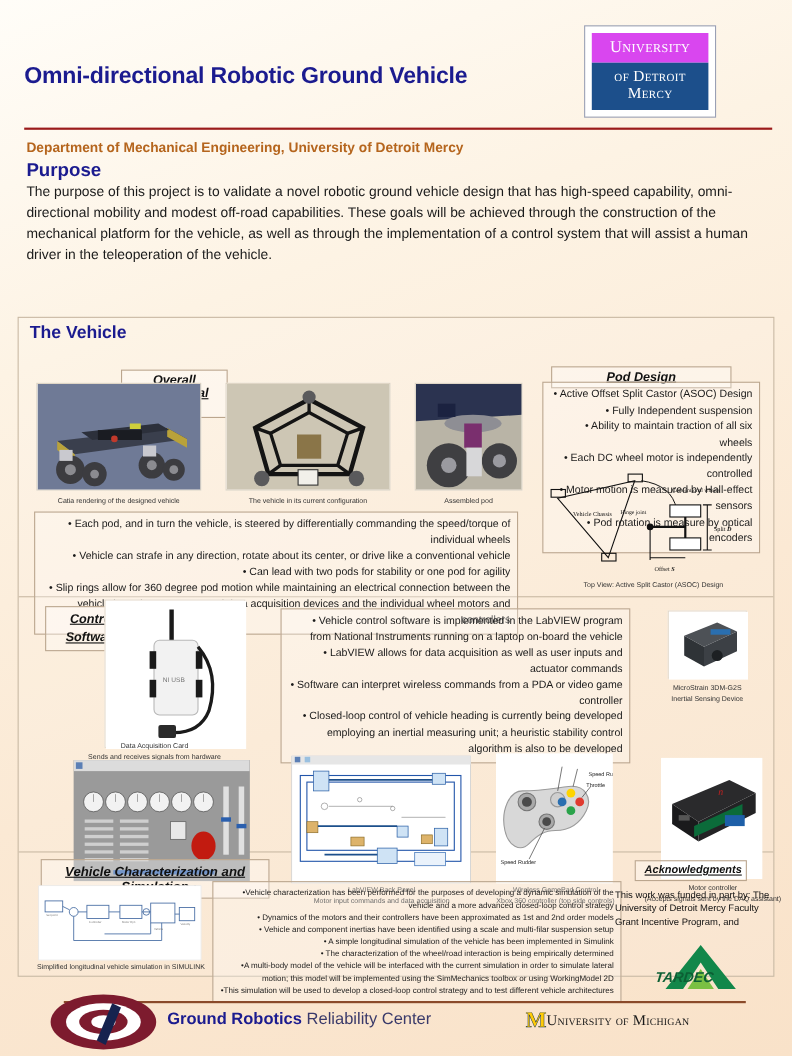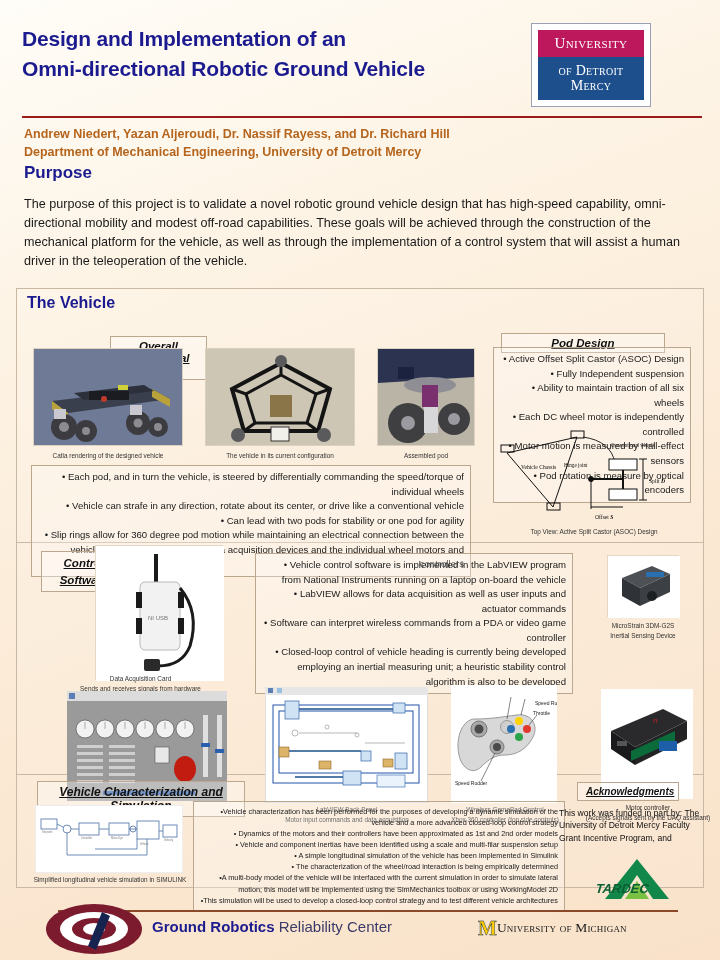--- a/index.html
+++ b/index.html
@@ -17,36 +17,36 @@
   .title { flex:1; }
   .title h1 {
     margin:0; color:#1b1b8f; font-size:21px; line-height:1.42;
     font-weight:bold; letter-spacing:-0.2px;
   }
   .udm-logo {
     width:118px; height:82px; border:2px solid #ffffff; outline:1px solid #9aa0b5;
     background:#fff; padding:4px; margin-right:52px; flex:none;
   }
   .udm-inner { width:100%; height:100%; display:flex; flex-direction:column; }
-  .udm-red { background:#be185d; color:#fff; height:38%; display:flex;
+  .udm-red { background:#d946ef; color:#fff; height:38%; display:flex;
     align-items:center; justify-content:center; font-family:"Liberation Serif", serif;
     font-size:15px; letter-spacing:.4px; }
   .udm-blue { background:#1c4f8b; color:#fff; flex:1; display:flex; flex-direction:column;
     align-items:center; justify-content:center; font-family:"Liberation Serif", serif;
     font-size:14px; line-height:1.12; letter-spacing:.3px; }
   .sc { font-variant:small-caps; }
 
   .rule { height:2px; background:#9b1b1b; margin:10px 18px 0 22px; }
 
   .authors { padding:7px 20px 0 24px; }
   .authors .a1, .authors .a2 {
     color:#b5651d; font-weight:bold; font-size:12.5px; line-height:1.45;
   }
   .purpose-h { color:#1b1b8f; font-weight:bold; font-size:17px; margin-top:2px; }
-  .purpose-b { color:#1a1a1a; font-size:12.6px; line-height:1.5; margin-top:12px; }
+  .purpose-b { color:#1a1a1a; font-size:12.6px; line-height:1.5; margin-top:0; }
 
   
   .content {
     position:absolute; left:16px; top:288px; width:688px; height:600px;
     border:1px solid #c9b9a4; background:rgba(255,255,255,0.10);
   }
   .section { border-bottom:1px solid #c9b9a4; position:relative; }
   .sec-vehicle { height:249px; }
   .sec-control { height:232px; }
   .sec-char { height:117px; border-bottom:none; }
@@ -126,39 +126,38 @@
     font-variant:small-caps; letter-spacing:.2px; }
 </style>
 </head>
 <body>
 
 <div class="poster">
 
   <div class="header">
     <div class="title">
       <h1>
-        <span>Design and Implementation of an</span><br>
+        <br>
         <span>Omni-directional Robotic Ground Vehicle</span>
       </h1>
     </div>
     <div class="udm-logo">
       <div class="udm-inner">
         <div class="udm-red sc">University</div>
         <div class="udm-blue">
           <div class="sc">of Detroit</div>
           <div class="sc">Mercy</div>
         </div>
       </div>
     </div>
   </div>
 
   <div class="rule"></div>
 
   <div class="authors">
-    <div class="a1">Andrew Niedert, Yazan Aljeroudi, Dr. Nassif Rayess, and Dr. Richard Hill</div>
     <div class="a2">Department of Mechanical Engineering, University of Detroit Mercy</div>
     <div class="purpose-h">Purpose</div>
     <div class="purpose-b">The purpose of this project is to validate a novel robotic ground vehicle design that has high-speed capability, omni-directional mobility and modest off-road capabilities. These goals will be achieved through the construction of the mechanical platform for the vehicle, as well as through the implementation of a control system that will assist a human driver in the teleoperation of the vehicle.</div>
   </div>
 
   <div class="content">
 
     <div class="section sec-vehicle">
       <div class="sec-title">The Vehicle</div>
 

